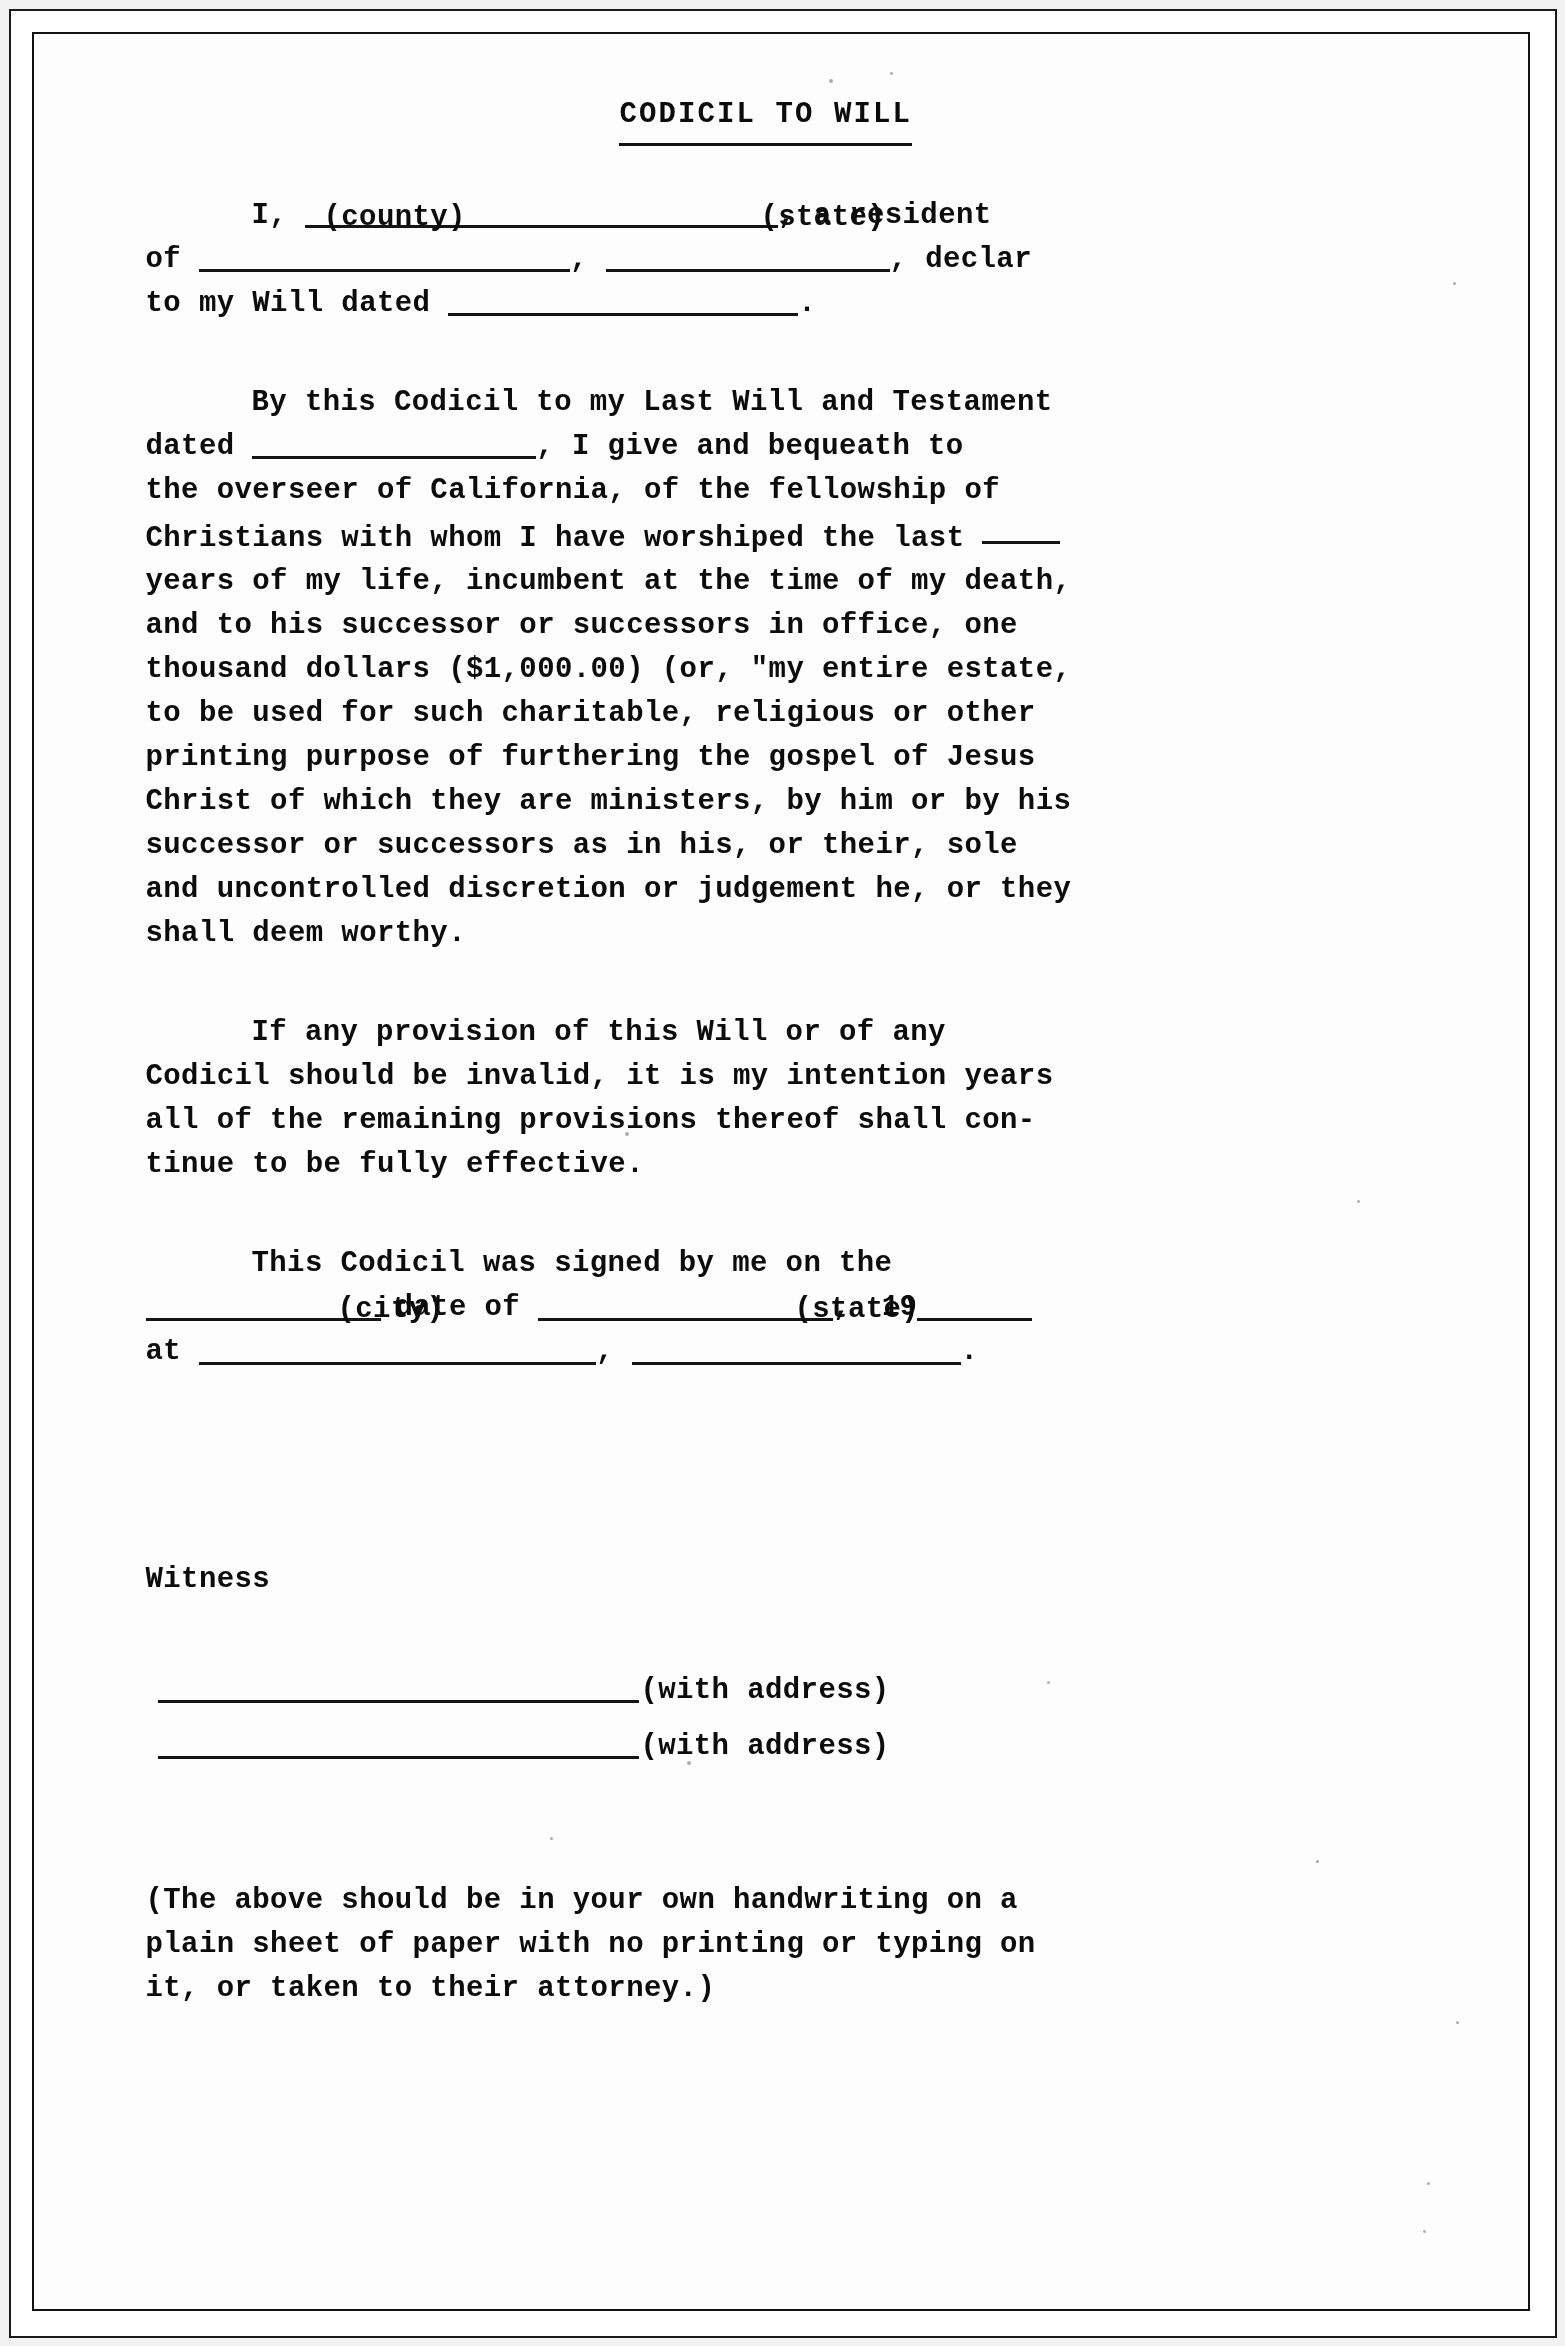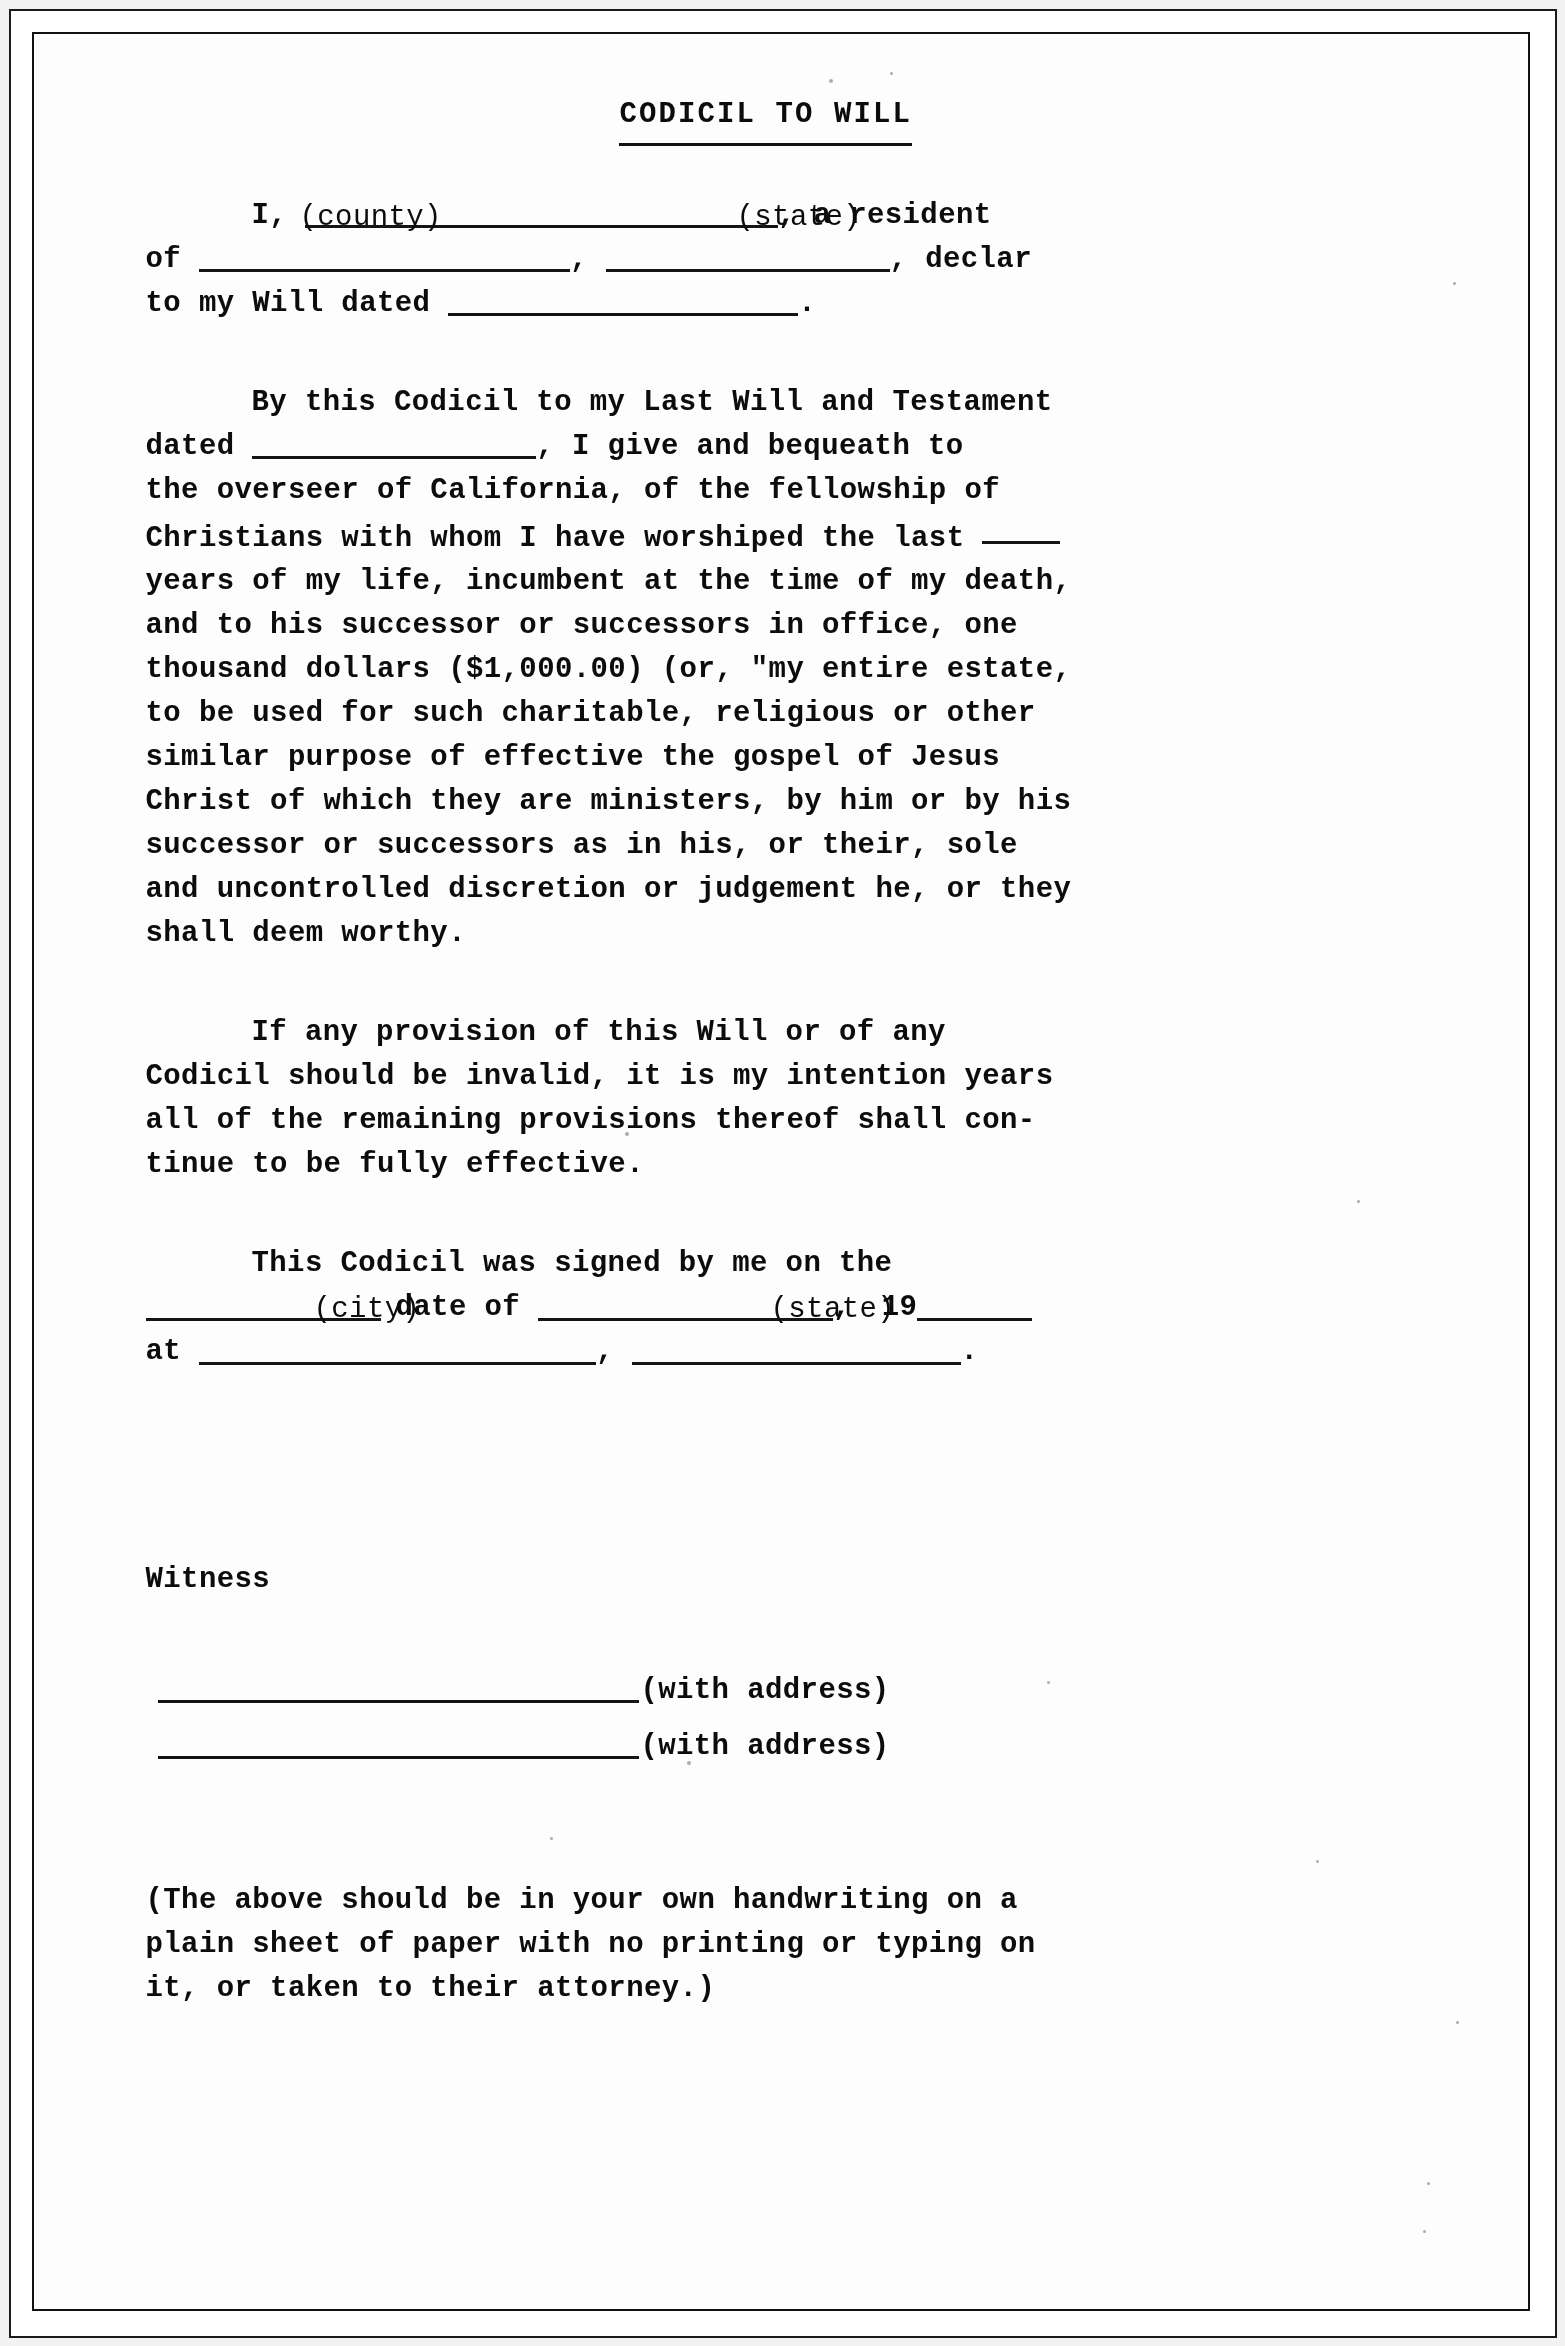--- a/index.html
+++ b/index.html
@@ -99,22 +99,23 @@
   .rule.r-state2 { width: 329px; }
 
   
   .hint-row {
     position: relative;
     height: 44px;
   }
   .hint {
     position: absolute;
     top: -42px;
-    font-weight: 400;
+    font-weight: 700;
     white-space: nowrap;
+    margin-left: 24px;
   }
 
   
   .sigline {
     position: relative;
     white-space: nowrap;
   }
   .sig-pre {
     display: inline-block;
     border-bottom: 3.8px solid #151515;
@@ -208,21 +209,21 @@
 
       <p class="blk nowrap">
         <span>Christians with whom I have worshiped the last</span>
         <span class="rule r-years"></span>
       </p>
 
       <p class="blk nowrap">years of my life, incumbent at the time of my death,</p>
       <p class="blk nowrap">and to his successor or successors in office, one</p>
       <p class="blk nowrap">thousand dollars ($1,000.00) (or, "my entire estate,</p>
       <p class="blk nowrap">to be used for such charitable, religious or other</p>
-      <p class="blk nowrap">similar purpose of effective the gospel of Jesus</p>
+      <p class="blk nowrap">printing purpose of furthering the gospel of Jesus</p>
       <p class="blk nowrap">Christ of which they are ministers, by him or by his</p>
       <p class="blk nowrap">successor or successors as in his, or their, sole</p>
       <p class="blk nowrap">and uncontrolled discretion or judgement he, or they</p>
       <p class="blk nowrap">shall deem worthy.</p>
     </div>
 
     <div class="gap-m"></div>
 
     <div>
       <p class="blk nowrap">

